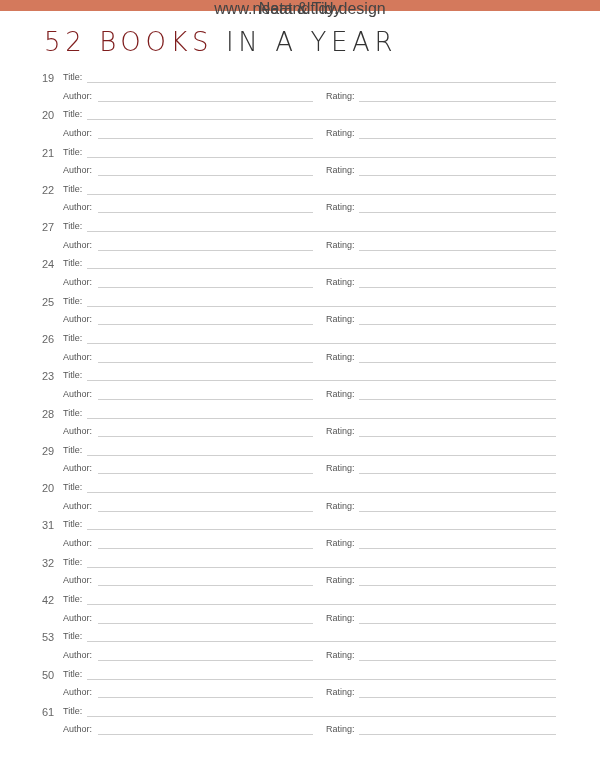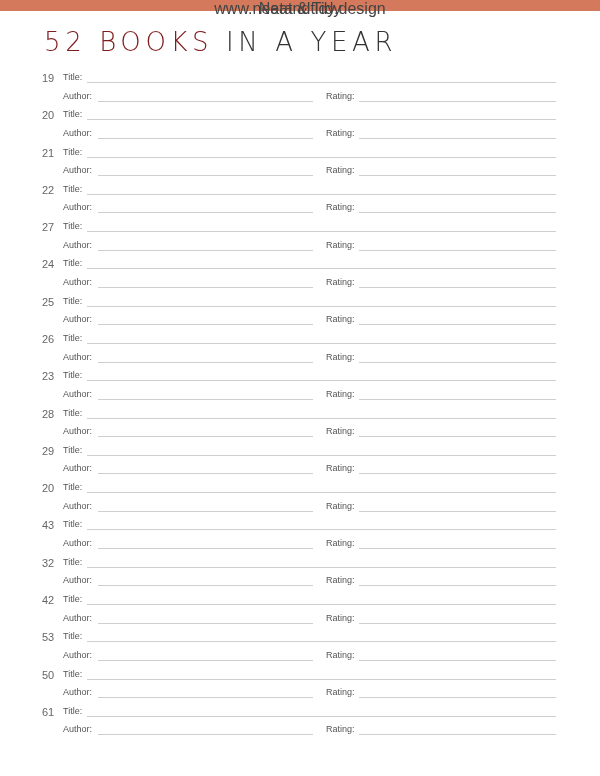--- a/index.html
+++ b/index.html
@@ -154,21 +154,21 @@
       <span class="lbl" style="left:63px">Title:</span>
       <span class="line" style="left:87px;width:469px"></span>
     </div>
     <div class="row">
       <span class="lbl" style="left:63px">Author:</span>
       <span class="line" style="left:98px;width:215px"></span>
       <span class="lbl" style="left:326px">Rating:</span>
       <span class="line" style="left:359px;width:197px"></span>
     </div>
     <div class="row">
-      <span class="num">43</span>
+      <span class="num">31</span>
       <span class="lbl" style="left:63px">Title:</span>
       <span class="line" style="left:87px;width:469px"></span>
     </div>
     <div class="row">
       <span class="lbl" style="left:63px">Author:</span>
       <span class="line" style="left:98px;width:215px"></span>
       <span class="lbl" style="left:326px">Rating:</span>
       <span class="line" style="left:359px;width:197px"></span>
     </div>
     <div class="row">

